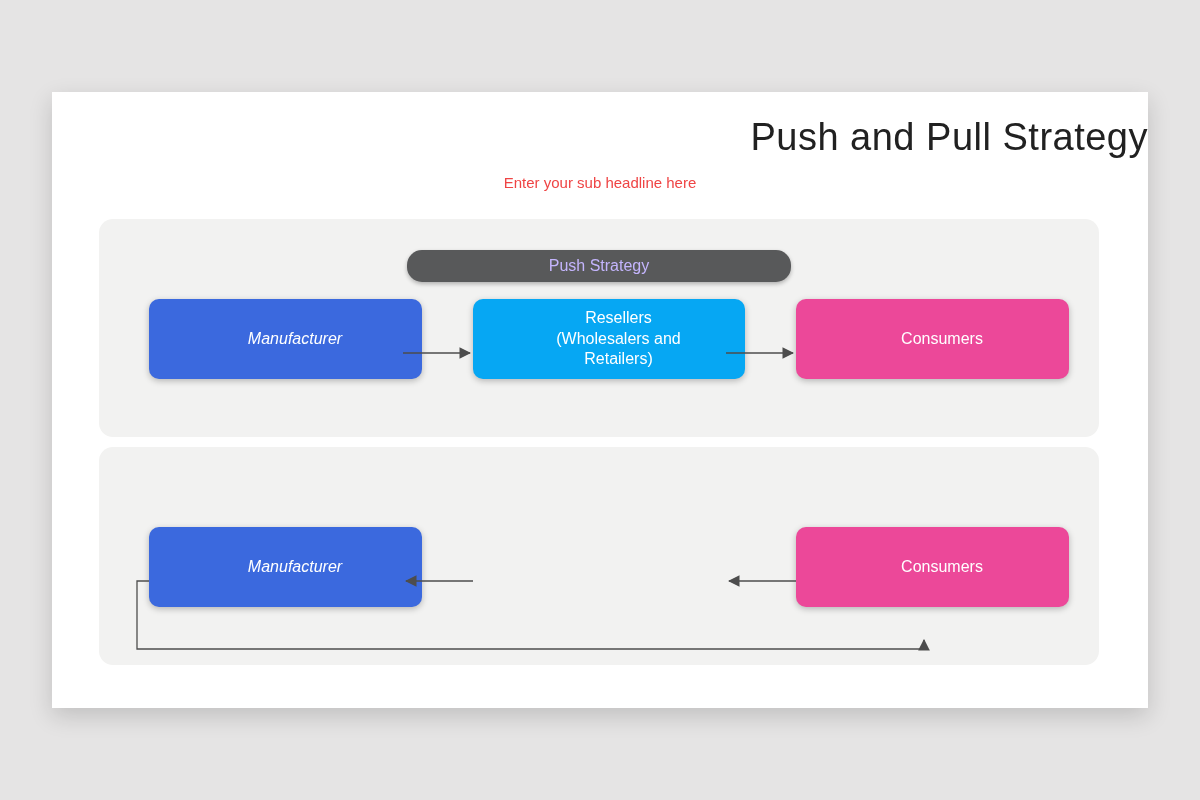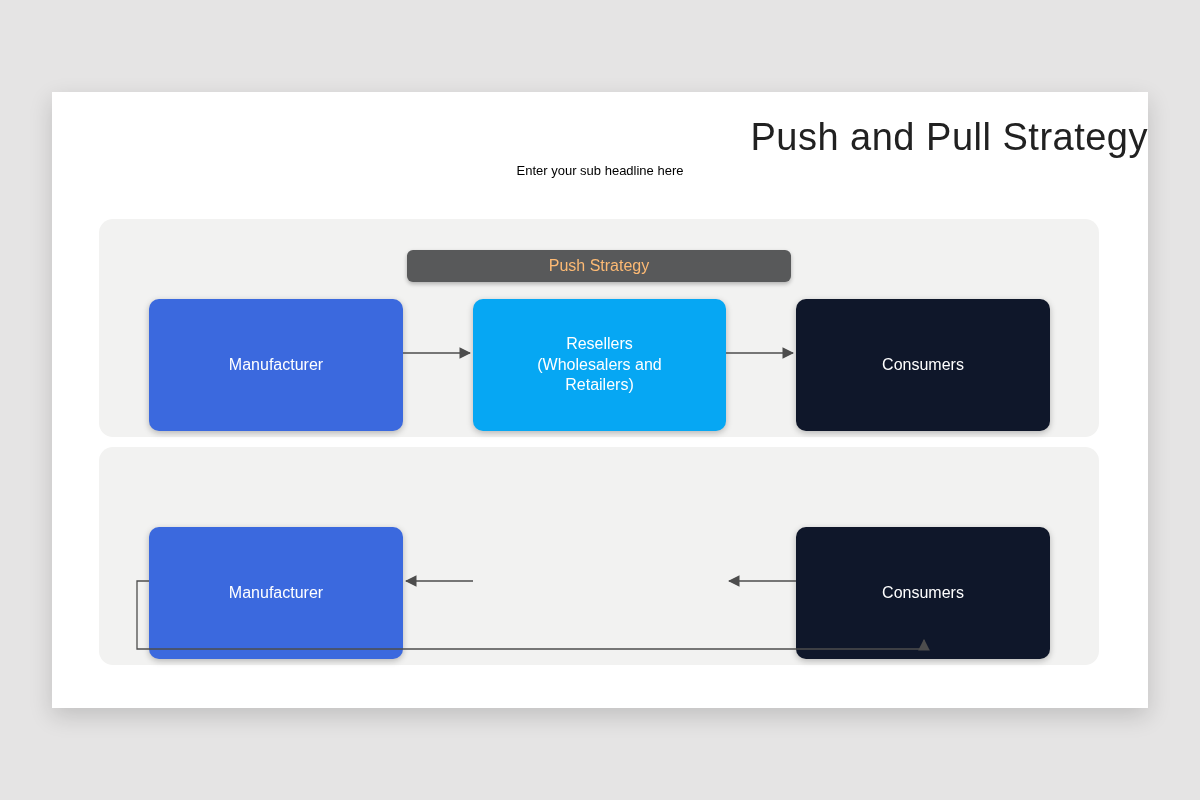--- a/index.html
+++ b/index.html
@@ -27,69 +27,70 @@
     width: 100%;
     text-align: right;
     font-size: 38px;
     font-weight: 500;
     color: #212121;
     letter-spacing: 0.5px;
   }
   .page-subtitle {
     position: absolute;
     left: 0;
-    top: 71px;
+    top: 82px;
     width: 100%;
     text-align: center;
-    font-size: 13px;
-    color: #000000;
+    font-size: 15px;
+    color: #ef4444;
   }
   .panel {
     position: absolute;
     left: 47px;
     width: 1000px;
     height: 218px;
     background: #f2f2f1;
     border-radius: 14px;
   }
   .panel.push { top: 127px; }
   .panel.pull { top: 355px; }
   .strategy-pill {
     position: absolute;
     left: 308px;
     top: 31px;
     width: 384px;
     height: 32px;
     background: #58595a;
-    border-radius: 6px;
-    color: #fdba74;
+    border-radius: 15px;
+    color: #c4b5fd;
     font-size: 16px;
     display: flex;
     align-items: center;
     justify-content: center;
     box-shadow: 0 2px 4px rgba(0,0,0,0.28);
   }
   .node {
     position: absolute;
     top: 80px;
-    height: 132px;
+    height: 80px;
     border-radius: 10px;
     color: #ffffff;
     font-size: 16px;
     line-height: 1.3;
     display: flex;
     align-items: center;
     justify-content: center;
     text-align: center;
     white-space: pre-line;
     box-shadow: 0 2px 6px rgba(0,0,0,0.25);
+    padding-left: 19px;
   }
-  .node.manufacturer { left: 50px;  width: 254px; background: #3b69de; }
+  .node.manufacturer { left: 50px;  width: 254px; background: #3b69de; font-style: italic; }
   .node.resellers    { left: 374px; width: 253px; background: #06a7f3; }
-  .node.consumers    { left: 697px; width: 254px; background: #0f172a; }
+  .node.consumers    { left: 697px; width: 254px; background: #ec4899; }
   .arrow-layer {
     position: absolute;
     left: 0; top: 0;
     width: 1000px;
     height: 218px;
     pointer-events: none;
   }
 </style>
 </head>
 <body>

